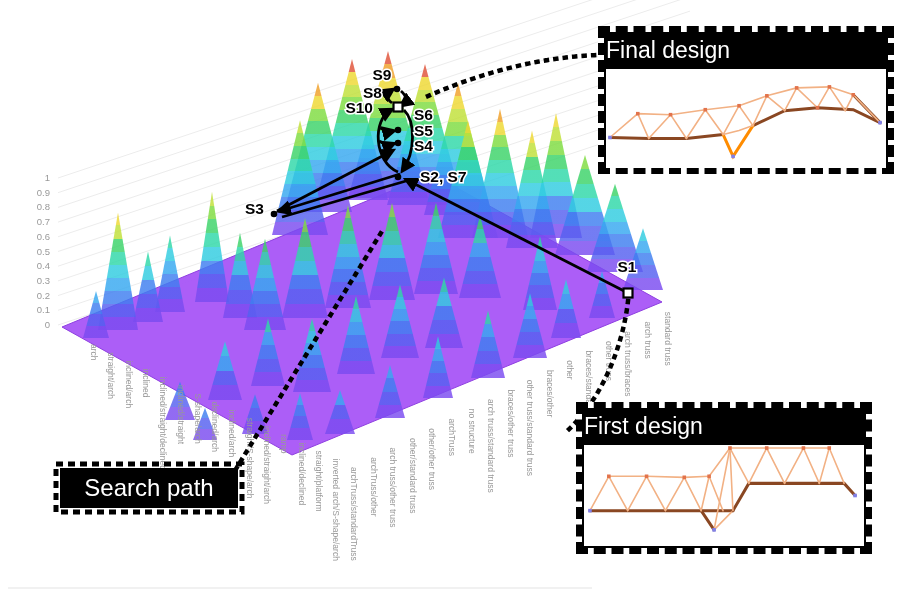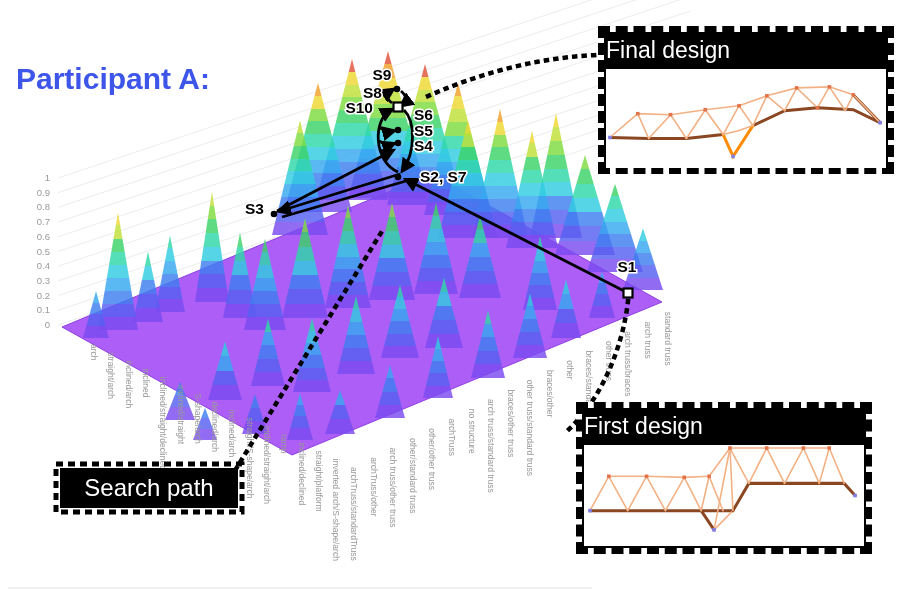--- a/index.html
+++ b/index.html
@@ -821,21 +821,20 @@
         <text x="382" y="80" text-anchor="middle" fill="#000000" font-size="15.5" font-weight="bold" stroke="#ffffff" stroke-width="3" paint-order="stroke">S9</text>
         <text x="373" y="113" text-anchor="end" fill="#000000" font-size="15.5" font-weight="bold" stroke="#ffffff" stroke-width="3" paint-order="stroke">S10</text>
       </g>
       <g>
         <rect x="56" y="464" width="186" height="48" fill="none" stroke="#000000" stroke-width="5" stroke-dasharray="7 5"></rect>
         <rect x="60" y="468" width="178" height="40" fill="#000000"></rect>
         <text x="149" y="496" text-anchor="middle" fill="#ffffff" font-size="24">Search path</text>
       </g>
     </svg>
 
-  <div class="fig-title" style="color: rgb(61, 85, 232);">Participant A:</div>
 
   <div class="inset" id="inset-final" style="left:598px;top:26px;width:296px;height:148px;">
     <div class="inset-inner">
       <div class="inset-header">Final design</div>
       <div class="inset-body">
         <svg viewBox="0 0 282 100" preserveAspectRatio="none" id="truss-final">
             <polyline points="4,69 43,70 81,70 118,66" class="truss-dark" stroke="#8A4722"></polyline>
             <polyline points="148,57 180,42 213,39 249,41 276,54" class="truss-dark" stroke="#8A4722"></polyline>
             <polyline points="249,26 276,54" class="truss-dark" stroke="#8A4722"></polyline>
             <polyline points="118,66 128,88 148,57" class="truss-bright" stroke="#FF8C00"></polyline>

